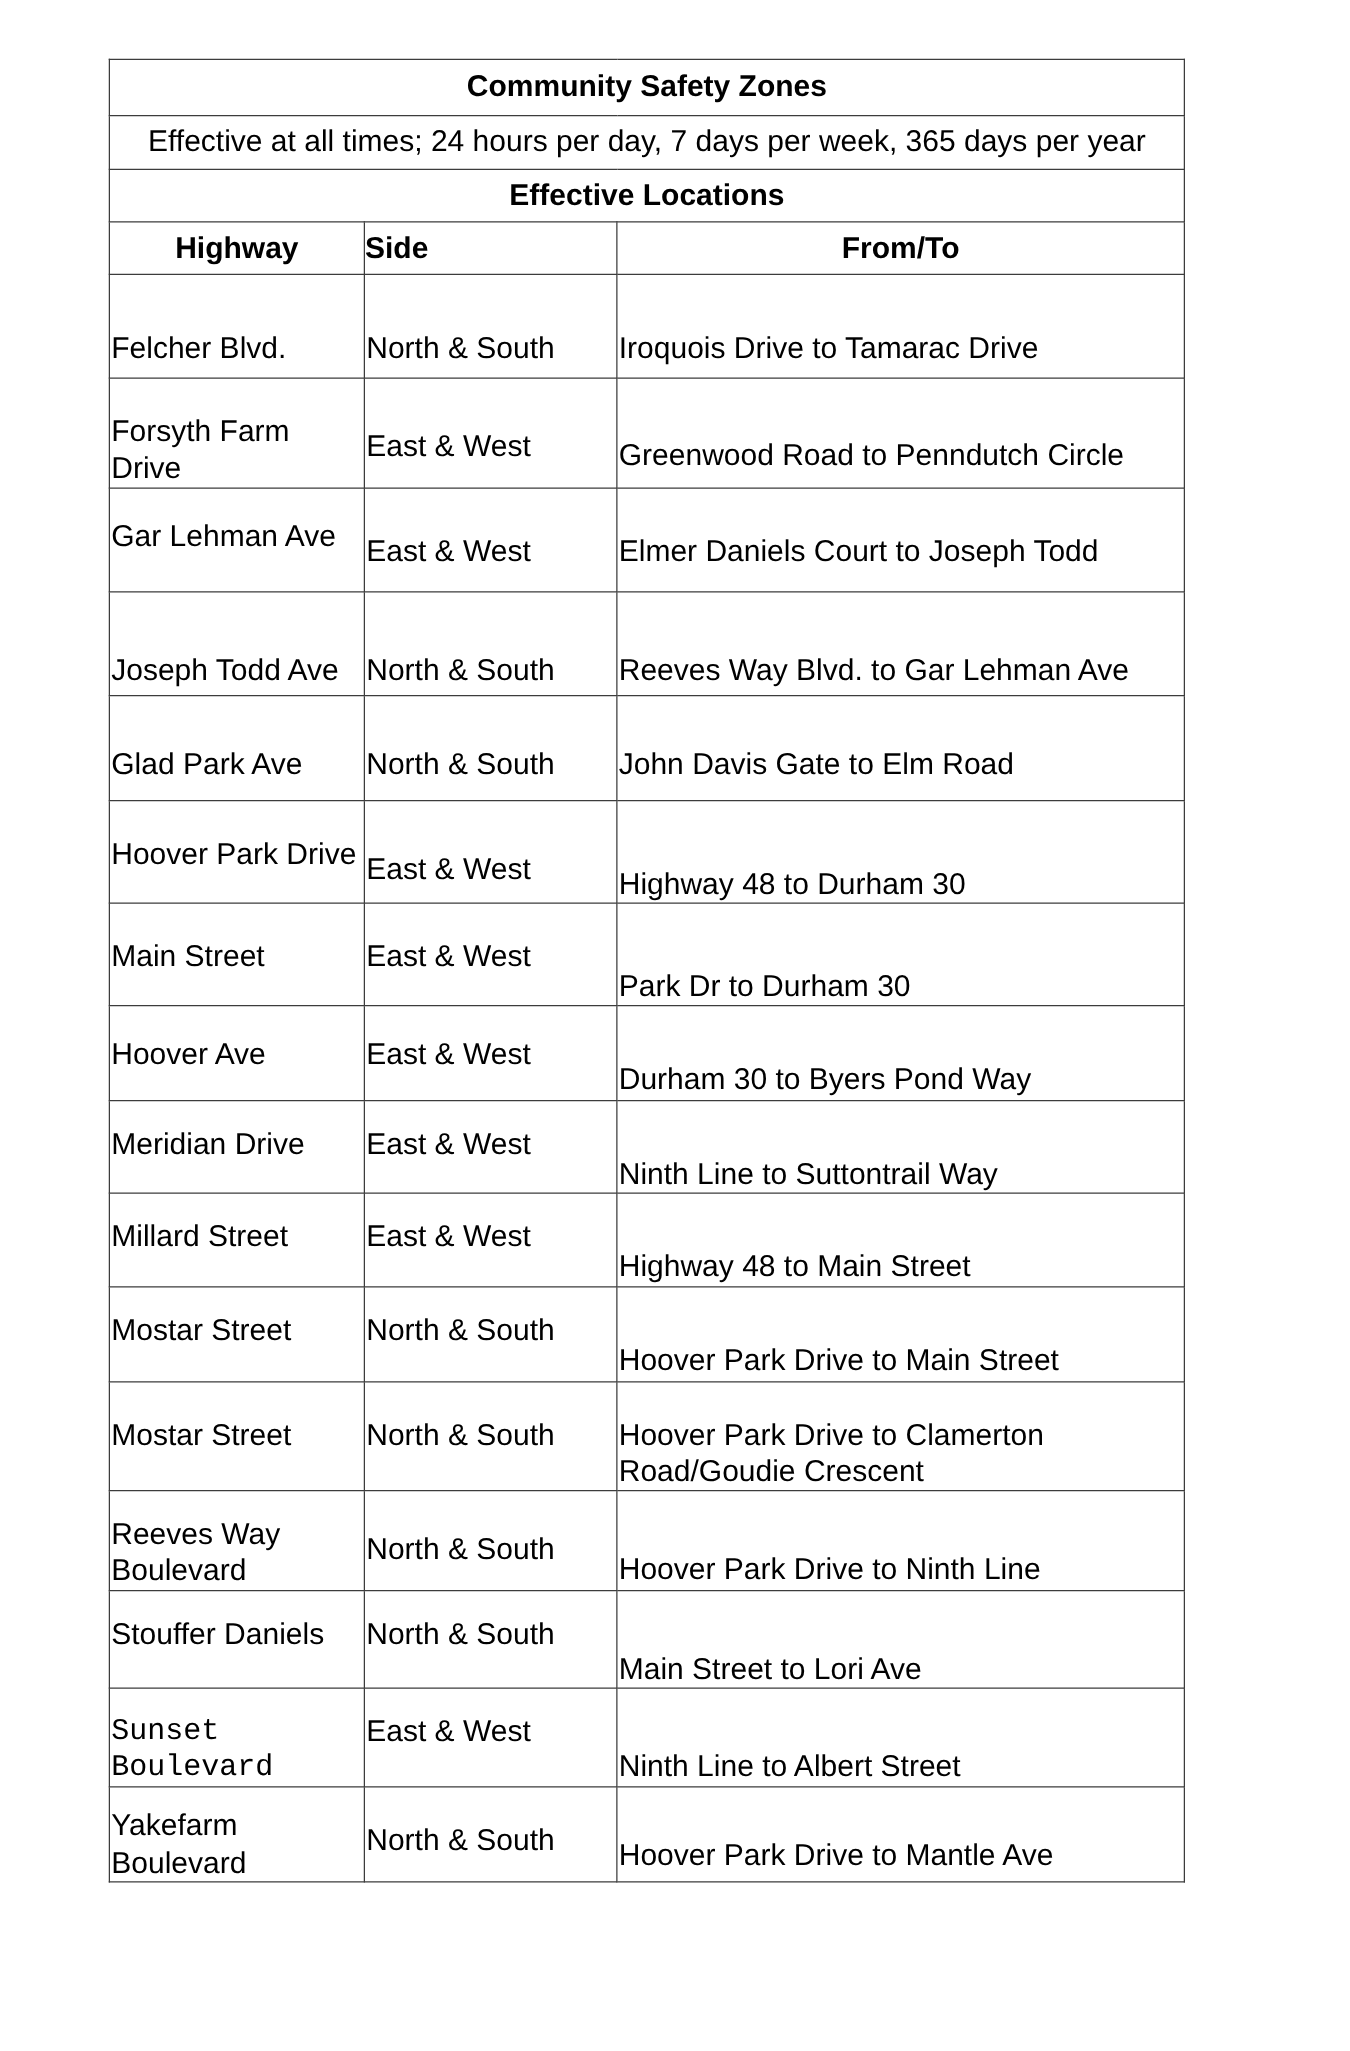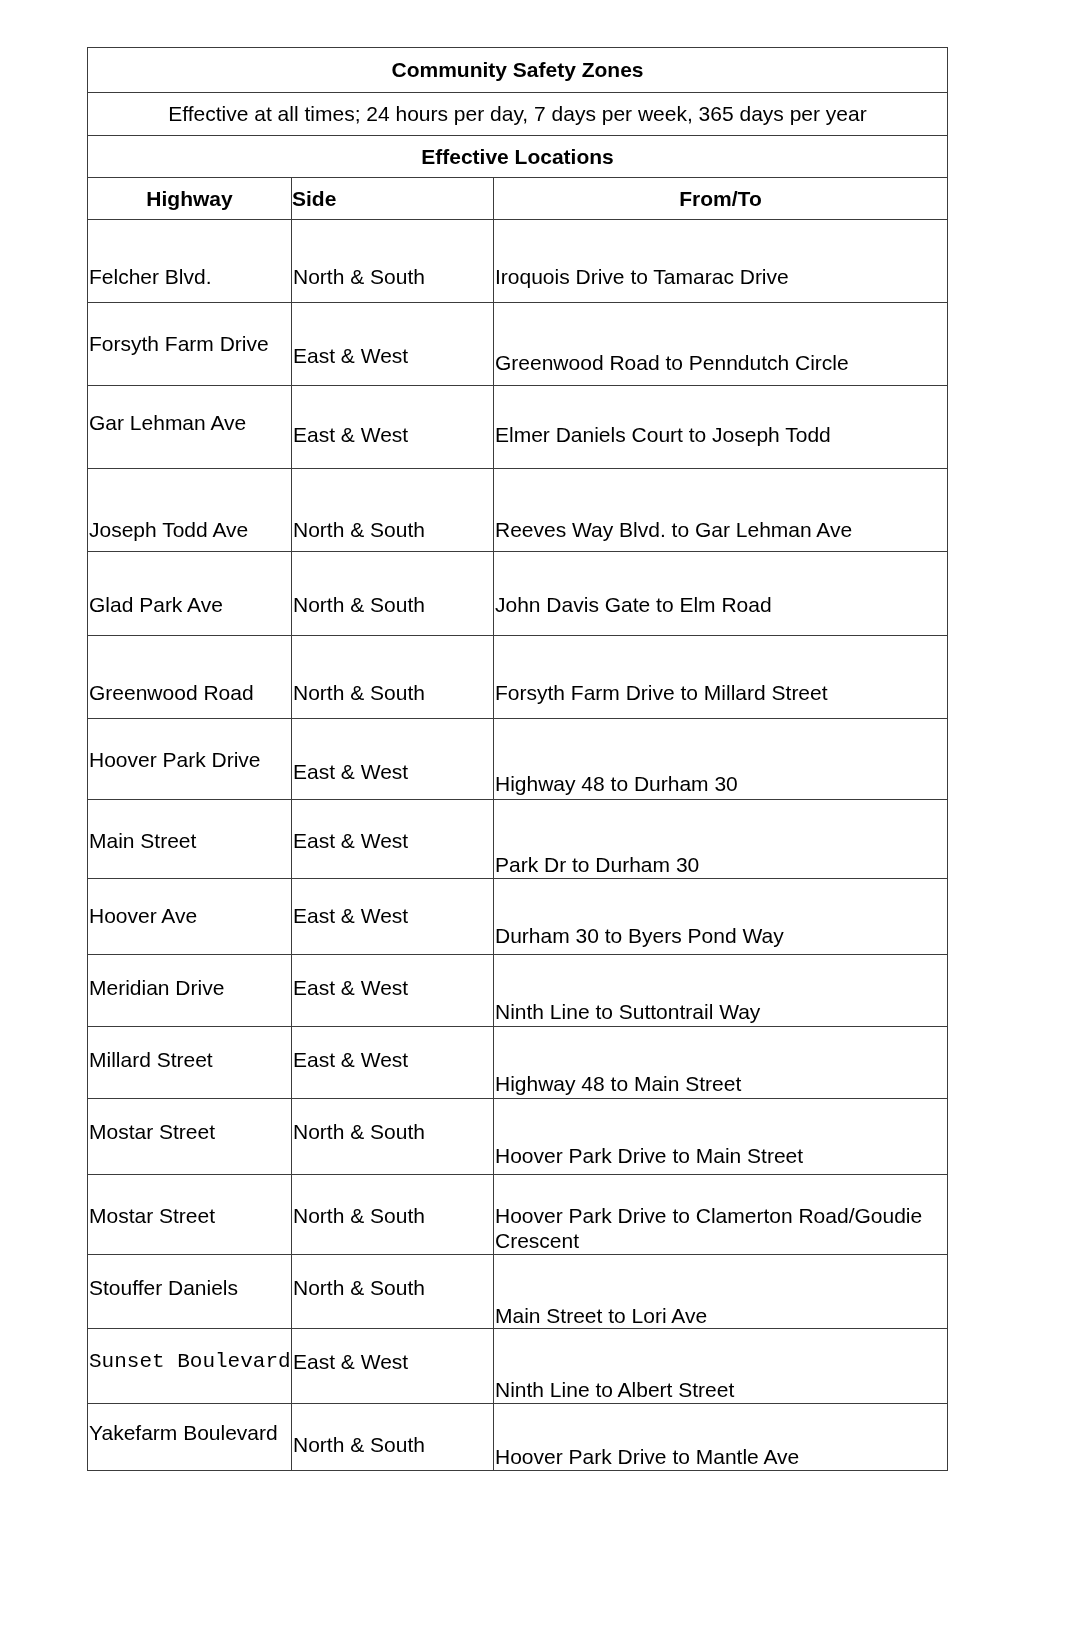--- a/index.html
+++ b/index.html
@@ -32,21 +32,21 @@
     border-collapse: collapse;
     table-layout: fixed;
     background: #ffffff;
   }
 
   #zone-table td {
     border: 1px solid #3c3c3c;
     background: #ffffff;
     padding: 0;
     vertical-align: top;
-    font-size: 21px;
+    font-size: 24px;
     line-height: 1.22;
     color: #000000;
   }
 
   
   .banner-title {
     text-align: center;
     font-weight: bold;
     font-size: 23px;
     height: 44px;
@@ -168,31 +168,20 @@
           <td class="cell c-highway" style="padding-top: 40px;">
             <span class="cell-inner">Glad Park Ave</span>
           </td>
           <td class="cell c-side" style="padding-top: 40px;">
             <span class="cell-inner">North &amp; South</span>
           </td>
           <td class="cell c-fromto" style="padding-top: 40px;">
             <span class="cell-inner">John Davis Gate to Elm Road</span>
           </td>
         </tr>
-        <tr class="data-row" style="height: 83px;">
-          <td class="cell c-highway" style="padding-top: 44px;">
-            <span class="cell-inner">Greenwood Road</span>
-          </td>
-          <td class="cell c-side" style="padding-top: 44px;">
-            <span class="cell-inner">North &amp; South</span>
-          </td>
-          <td class="cell c-fromto" style="padding-top: 44px;">
-            <span class="cell-inner">Forsyth Farm Drive to Millard Street</span>
-          </td>
-        </tr>
         <tr class="data-row" style="height: 81px;">
           <td class="cell c-highway" style="padding-top: 28px;">
             <span class="cell-inner">Hoover Park Drive</span>
           </td>
           <td class="cell c-side" style="padding-top: 40px;">
             <span class="cell-inner">East &amp; West</span>
           </td>
           <td class="cell c-fromto" style="padding-top: 52px;">
             <span class="cell-inner">Highway 48 to Durham 30</span>
           </td>
@@ -258,20 +247,31 @@
           </td>
           <td class="cell c-side" style="padding-top: 28px;">
             <span class="cell-inner">North &amp; South</span>
           </td>
           <td class="cell c-fromto" style="padding-top: 28px;">
             <span class="cell-inner">Hoover Park Drive to Clamerton Road/Goudie Crescent</span>
           </td>
         </tr>
         <tr class="data-row" style="height: 69px;">
           <td class="cell c-highway" style="padding-top: 20px;">
+            <span class="cell-inner">Reeves Way Boulevard</span>
+          </td>
+          <td class="cell c-side" style="padding-top: 32px;">
+            <span class="cell-inner">North &amp; South</span>
+          </td>
+          <td class="cell c-fromto" style="padding-top: 48px;">
+            <span class="cell-inner">Hoover Park Drive to Ninth Line</span>
+          </td>
+        </tr>
+        <tr class="data-row" style="height: 69px;">
+          <td class="cell c-highway" style="padding-top: 20px;">
             <span class="cell-inner">Stouffer Daniels</span>
           </td>
           <td class="cell c-side" style="padding-top: 20px;">
             <span class="cell-inner">North &amp; South</span>
           </td>
           <td class="cell c-fromto" style="padding-top: 48px;">
             <span class="cell-inner">Main Street to Lori Ave</span>
           </td>
         </tr>
         <tr class="data-row" style="height: 69px;">

